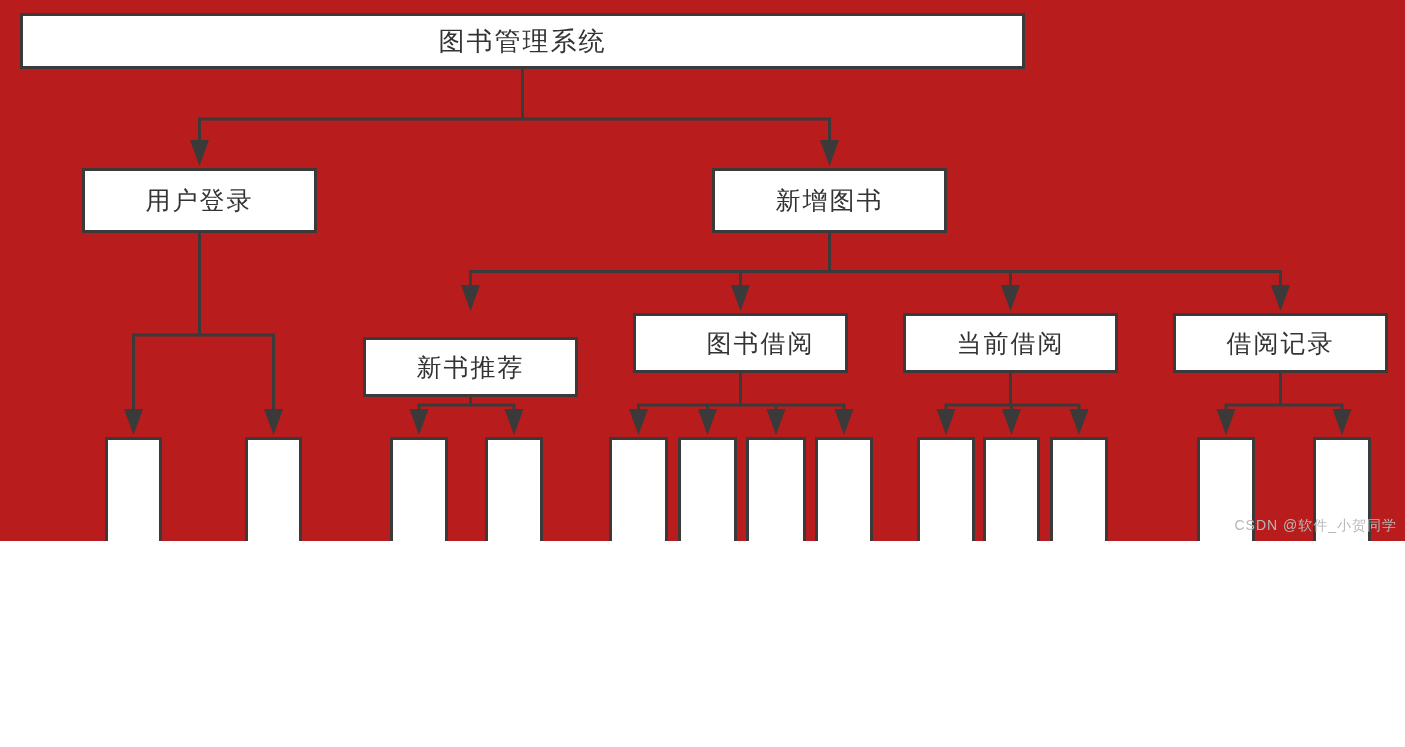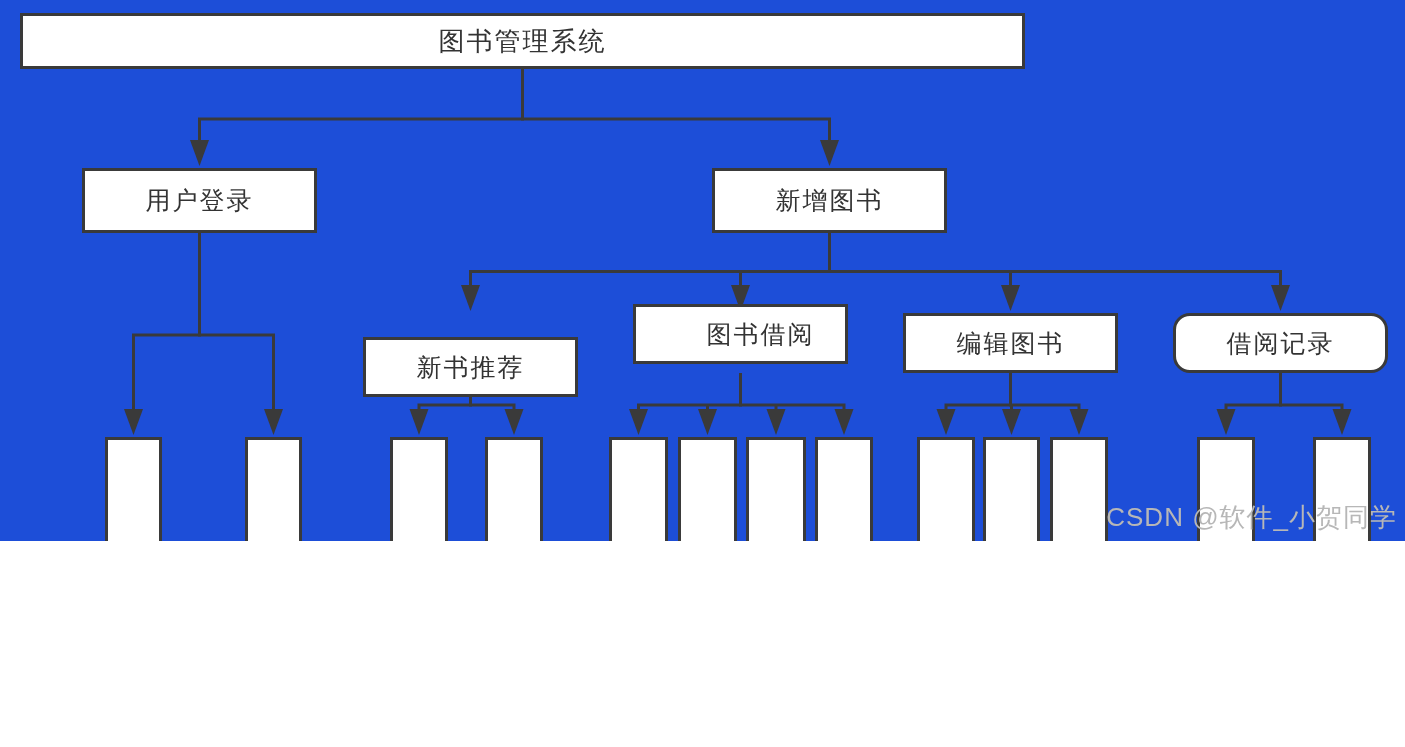--- a/index.html
+++ b/index.html
@@ -4,21 +4,21 @@
 <style>
   :root{
     --line:#3a3a3a;
     --text:#333333;
     --wm:#b7b7b7;
   }
   html,body{margin:0;padding:0;background:#ffffff;}
   .stage{
     position:relative;
     width:1405px;height:541px;
-    background:#1d4ed8;
+    background:#b91c1c;
     font-family:"Liberation Sans","DejaVu Sans",sans-serif;
     overflow:hidden;
   }
   .connectors{position:absolute;left:0;top:0;width:1405px;height:747px;}
   .connectors path{stroke:var(--line);stroke-width:3;fill:none;}
   .connectors polygon{fill:var(--line);stroke:none;}
   .box{
     position:absolute;box-sizing:border-box;
     border:3px solid var(--line);background:#ffffff;
     display:flex;align-items:center;justify-content:center;
@@ -34,41 +34,41 @@
     line-height:1;
     white-space:nowrap;
   }
   
   .b-root{left:20px;top:13px;width:1005px;height:56px;}
   
   .b-user-login{left:82px;top:168px;width:235px;height:65px;}
   .b-book-mgmt{left:712px;top:168px;width:235px;height:65px;}
   
   .b-new-rec{left:363px;top:313px;width:215px;height:60px;margin-top:24px;}
-  .b-borrow{left:633px;top:304px;width:215px;height:60px;padding-left:40px;}
+  .b-borrow{left:633px;top:313px;width:215px;height:60px;padding-left:40px;}
   .b-current{left:903px;top:313px;width:215px;height:60px;}
-  .b-records{left:1173px;top:313px;width:215px;height:60px;border-radius:17px;}
+  .b-records{left:1173px;top:313px;width:215px;height:60px;}
   
   .leaf{top:437px;height:296px;}
   .l1{left:105px;width:57px;}
   .l2{left:245px;width:57px;}
   .l3{left:390px;width:58px;}
   .l4{left:485px;width:58px;}
   .l5{left:609px;width:59px;}
   .l6{left:678px;width:59px;}
   .l7{left:746px;width:60px;}
   .l8{left:815px;width:58px;}
   .l9{left:917px;width:58px;}
   .l10{left:983px;width:57px;}
   .l11{left:1050px;width:58px;}
   .l12{left:1197px;width:58px;}
   .l13{left:1313px;width:58px;}
   .watermark{
     position:absolute;right:8px;bottom:6px;
-    font-size:26px;color:var(--wm);letter-spacing:1px;
+    font-size:14px;color:var(--wm);letter-spacing:1px;
     white-space:nowrap;
   }
 </style>
 </head>
 <body>
 
 <div class="stage">
 
   <svg class="connectors" viewBox="0 0 1405 747" xmlns="http://www.w3.org/2000/svg">
 
@@ -129,21 +129,21 @@
     <span class="h-label">新增图书</span>
   </div>
 
   <div class="box b-new-rec">
     <span class="h-label">新书推荐</span>
   </div>
   <div class="box b-borrow">
     <span class="h-label">图书借阅</span>
   </div>
   <div class="box b-current">
-    <span class="h-label">编辑图书</span>
+    <span class="h-label">当前借阅</span>
   </div>
   <div class="box b-records">
     <span class="h-label">借阅记录</span>
   </div>
 
   <div class="box leaf l1">
     <span class="v-label">用户登录</span>
   </div>
   <div class="box leaf l2">
     <span class="v-label">注销登录</span>

